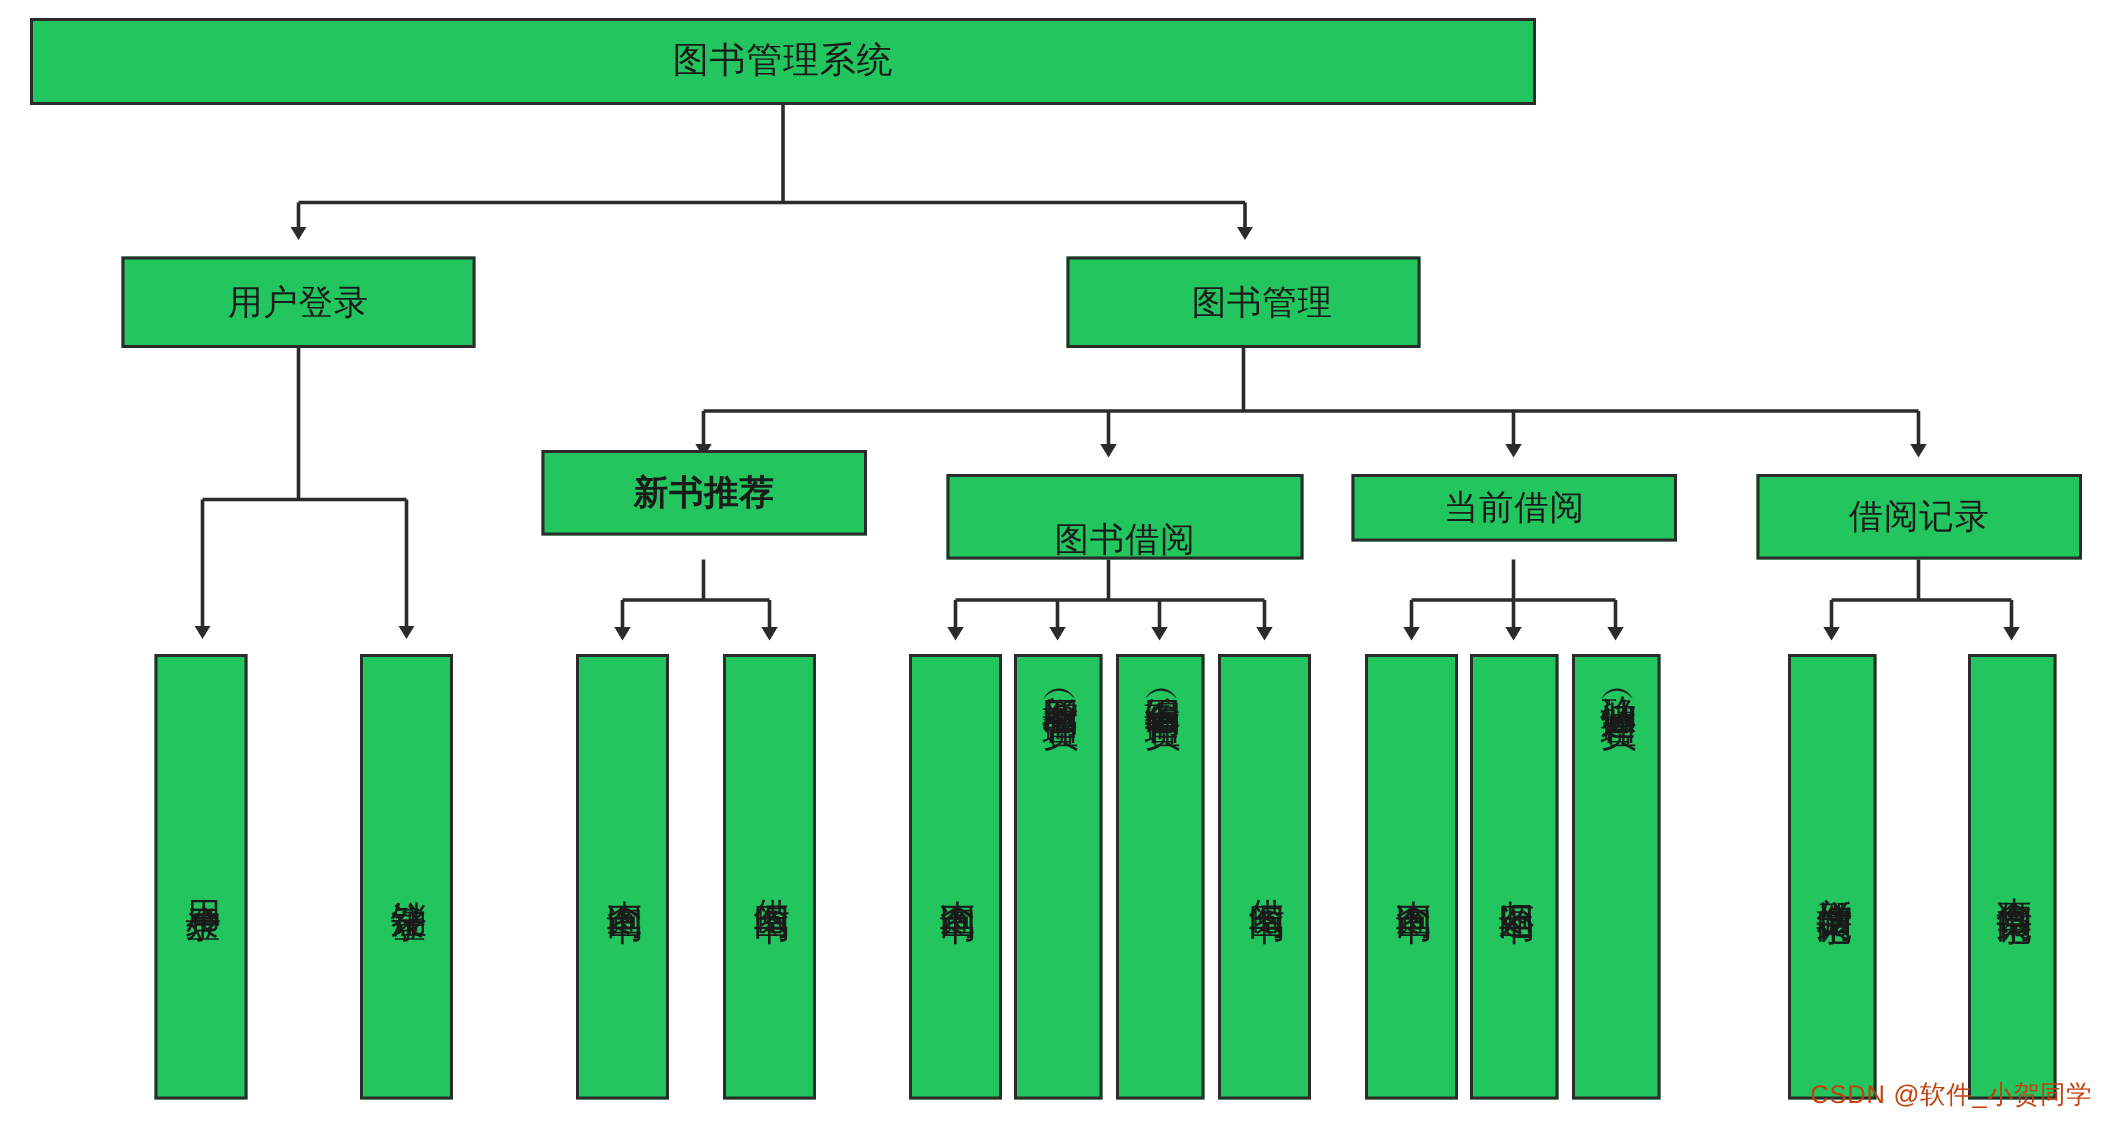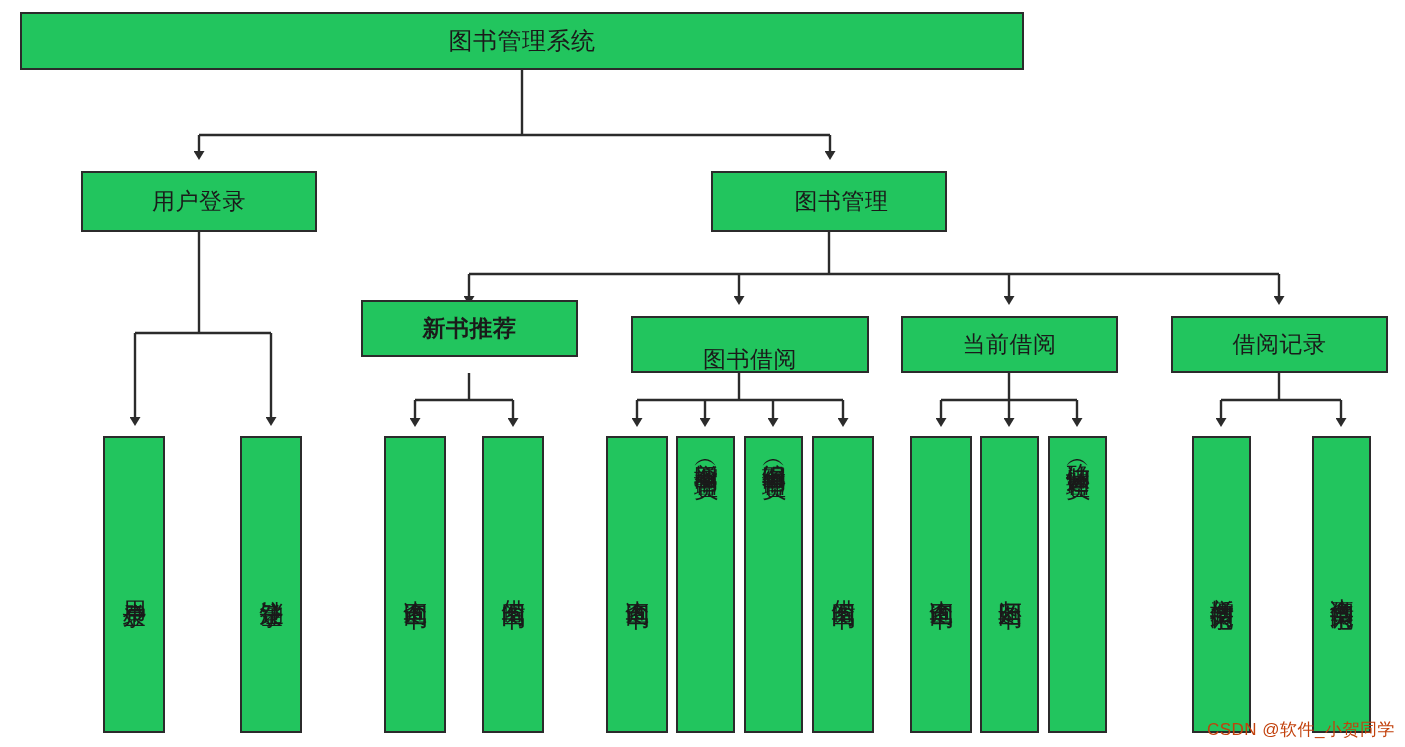--- a/index.html
+++ b/index.html
@@ -141,21 +141,21 @@
   <div class="node h" style="left:711px; top:171px; width:236px; height:61px;padding-left:25px;">
     <span class="label">图书管理</span>
   </div>
 
   <div class="node h" style="left:361px; top:300px; width:217px; height:57px;font-weight:bold;">
     <span class="label">新书推荐</span>
   </div>
   <div class="node h" style="left:631px; top:316px; width:238px; height:57px;align-items:flex-end;">
     <span class="label">图书借阅</span>
   </div>
-  <div class="node h" style="left:901px; top:316px; width:217px; height:57px;justify-content:center;">
+  <div class="node h" style="left:901px; top:316px; width:217px; height:45px;justify-content:center;">
     <span class="label">当前借阅</span>
   </div>
   <div class="node h" style="left:1171px; top:316px; width:217px; height:57px;justify-content:center;">
     <span class="label">借阅记录</span>
   </div>
 
   <div class="node v mid" style="left:103px; top:436px; width:62px; height:297px;">
     <span class="label">用户登录</span>
   </div>
   <div class="node v mid" style="left:240px; top:436px; width:62px; height:297px;">

